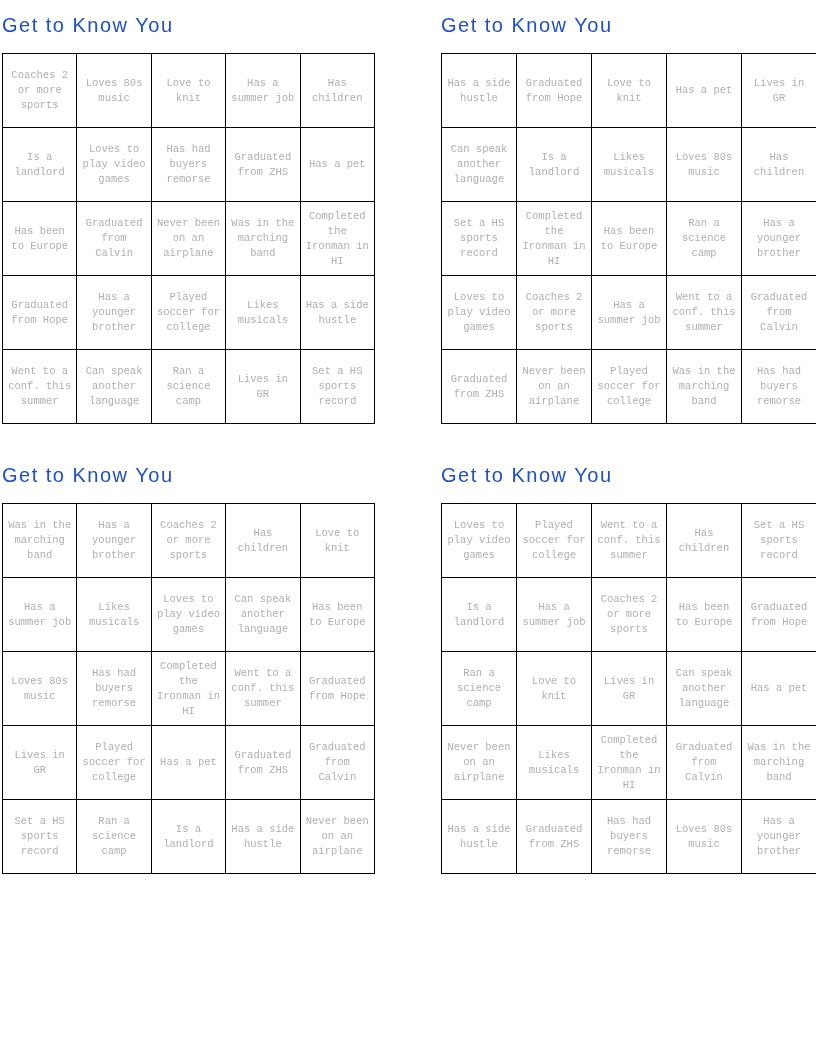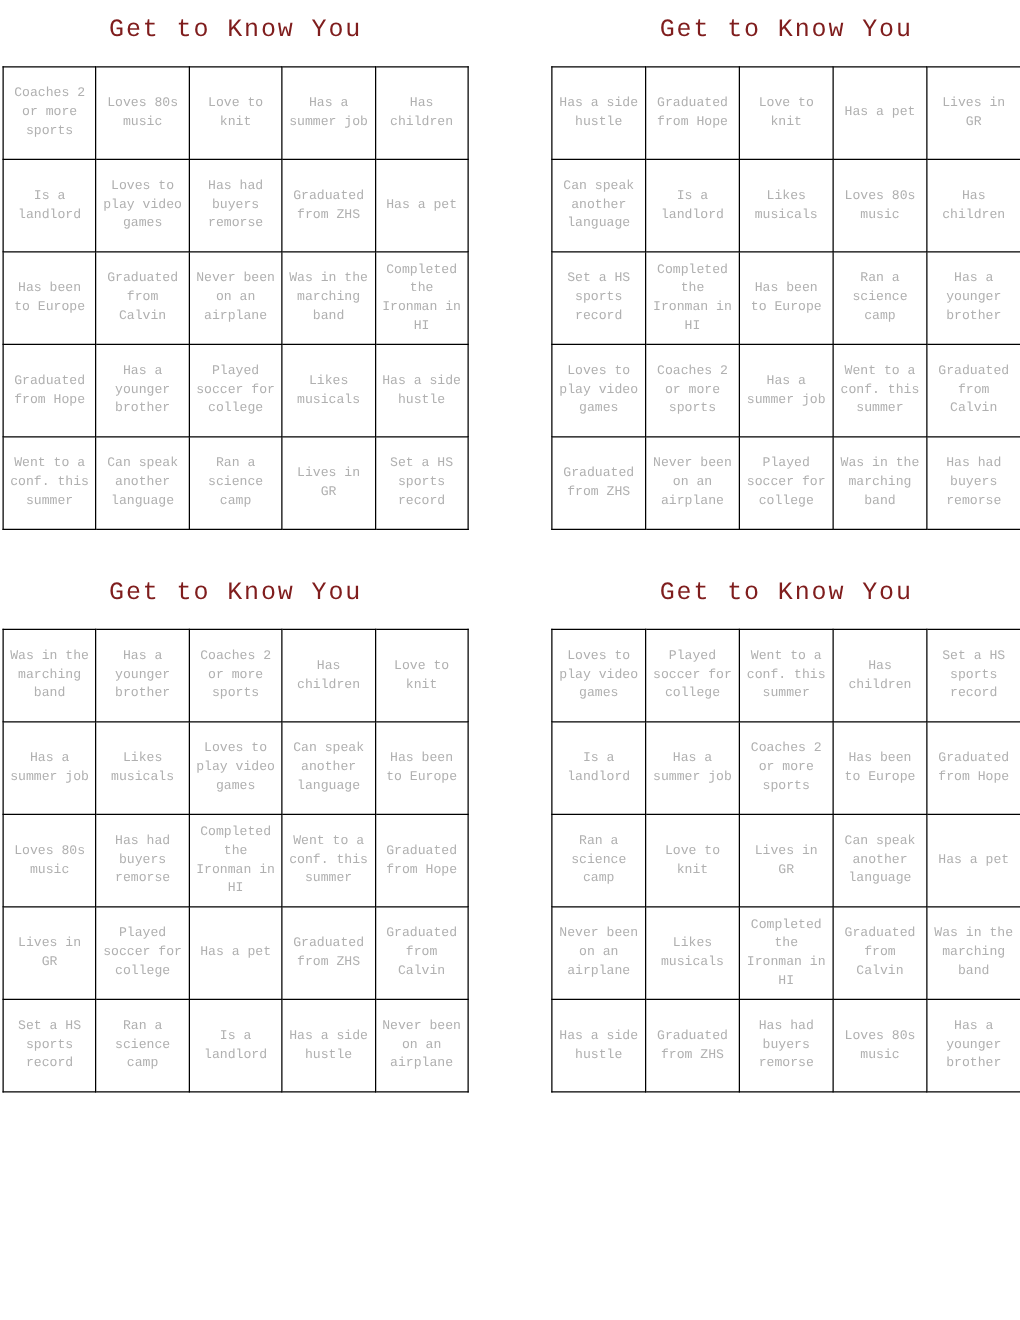--- a/index.html
+++ b/index.html
@@ -13,27 +13,27 @@
     height: 1056px;
     background: #ffffff;
     overflow: hidden;
     font-family: "Liberation Mono", "DejaVu Sans Mono", monospace;
   }
   .card {
     position: absolute;
   }
   .card-title {
     margin: 0;
-    text-align: center;
-    font-family: Liberation Mono, monospace;
+    text-align: left;
+    font-family: Liberation Sans, sans-serif;
     font-weight: 400;
     font-size: 20px;
     letter-spacing: 1.5px;
     line-height: 26px;
-    color: #7f1d1d;
+    color: #1d4ed8;
     white-space: nowrap;
   }
   table.grid {
     border-collapse: collapse;
     table-layout: fixed;
     width: 100%;
     margin-top: 15px;
   }
   table.grid td {
     width: 20%;

